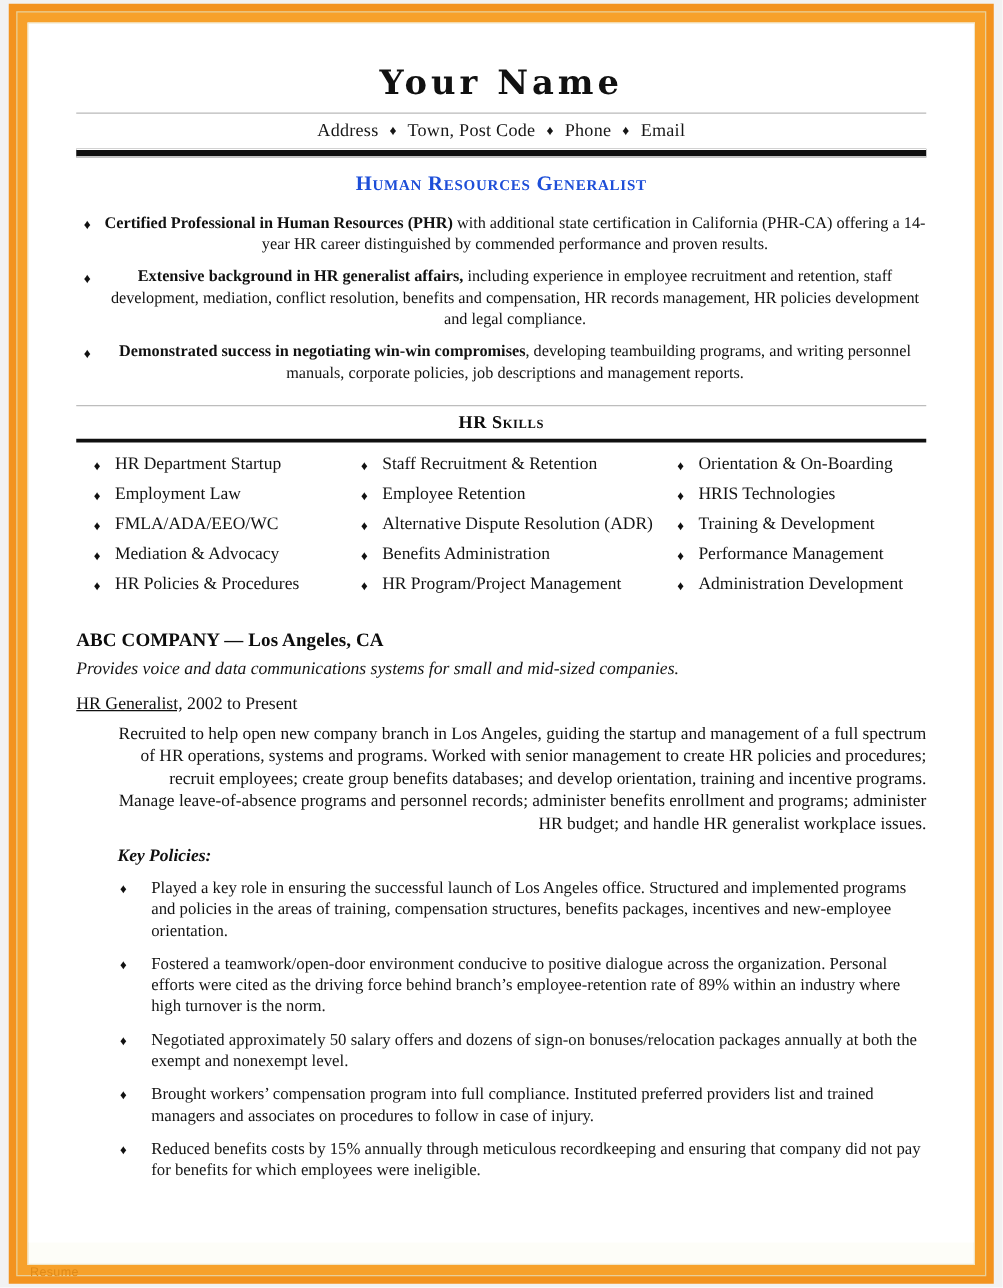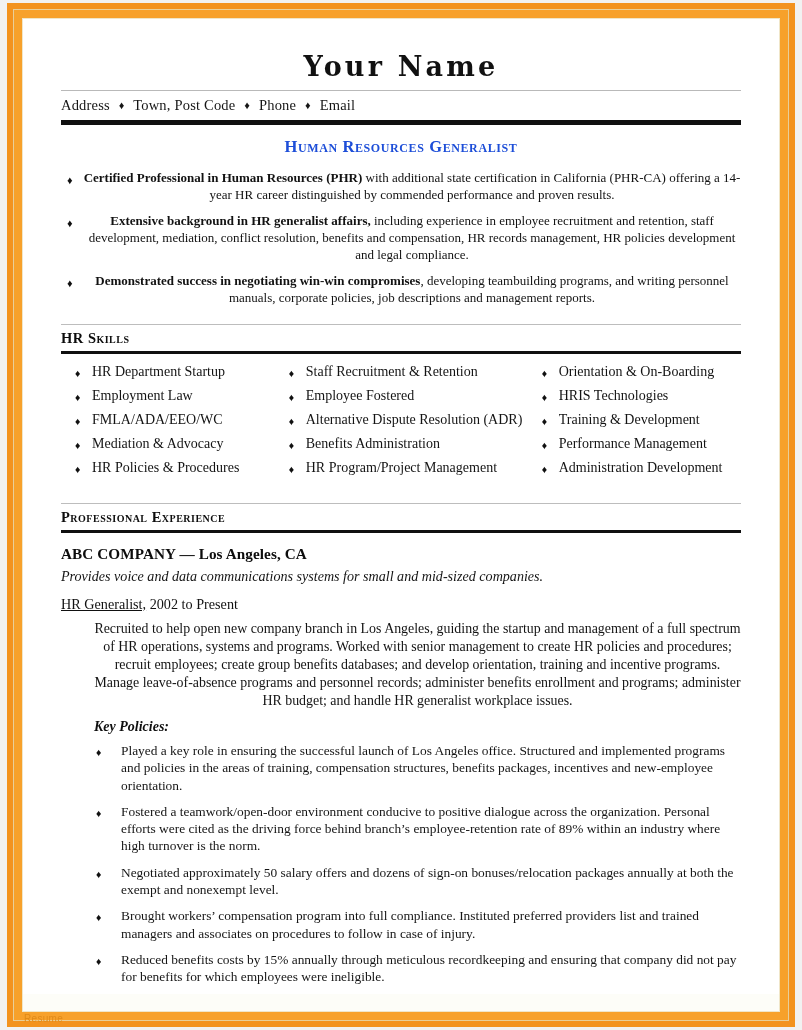--- a/index.html
+++ b/index.html
@@ -80,20 +80,21 @@
     color: #111111;
     line-height: 1.05;
     margin-bottom: 9px;
   }
   .rule-thin-gray {
     height: 1px;
     background: #b9b9b9;
     margin: 0;
   }
   .contact {
+    text-align: center;
     font-size: 14.5px;
     color: #161616;
     padding: 6px 0 5px 0;
     letter-spacing: .2px;
   }
   .contact .sep {
     font-size: 11px;
     position: relative;
     top: -1px;
     padding: 0 5px;
@@ -149,20 +150,21 @@
 
   
   .section-head {
     margin-top: 11px;
   }
   .section-head .line-top {
     height: 1px;
     background: #bdbdbd;
   }
   .section-head .sh-title {
+    text-align: center;
     font-weight: bold;
     font-size: 14.5px;
     letter-spacing: .5px;
     color: #0d0d0d;
     padding: 5px 0 4px 0;
     font-variant: small-caps;
   }
   .section-head .line-bot {
     height: 3px;
     background: #101010;
@@ -217,21 +219,21 @@
     font-weight: normal;
     text-decoration: underline;
   }
   .role-line .dates { font-weight: normal; }
 
   .role-desc {
     font-size: 13.9px;
     line-height: 1.30;
     color: #131313;
     margin: 0 0 9px 33px;
-    text-align: center;
+    text-align: right;
   }
   .key-results-label {
     font-weight: bold;
     font-style: italic;
     font-size: 14px;
     color: #0f0f0f;
     margin: 0 0 7px 33px;
   }
   .kr-list { margin: 0; }
   .kr-item {
@@ -322,21 +324,21 @@
             <span class="sk-label">HR Policies &amp; Procedures</span>
           </div>
       </div>
       <div class="sk-col sk-col-2">
         <div class="sk-item">
             <span class="bullet">♦</span>
             <span class="sk-label">Staff Recruitment &amp; Retention</span>
           </div>
         <div class="sk-item">
             <span class="bullet">♦</span>
-            <span class="sk-label">Employee Fostered</span>
+            <span class="sk-label">Employee Retention</span>
           </div>
         <div class="sk-item">
             <span class="bullet">♦</span>
             <span class="sk-label">Alternative Dispute Resolution (ADR)</span>
           </div>
         <div class="sk-item">
             <span class="bullet">♦</span>
             <span class="sk-label">Benefits Administration</span>
           </div>
         <div class="sk-item">
@@ -361,25 +363,20 @@
             <span class="bullet">♦</span>
             <span class="sk-label">Performance Management</span>
           </div>
         <div class="sk-item">
             <span class="bullet">♦</span>
             <span class="sk-label">Administration Development</span>
           </div>
       </div>
     </div>
 
-    <div class="section-head">
-      <div class="line-top"></div>
-      <div class="sh-title">Professional Experience</div>
-      <div class="line-bot"></div>
-    </div>
 
     <div class="exp-block">
       <div class="company">ABC COMPANY — Los Angeles, CA</div>
       <div class="company-desc">Provides voice and data communications systems for small and mid-sized companies.</div>
       <div class="role-line">
         <span class="role">HR Generalist,</span><span class="dates"> 2002 to Present</span>
       </div>
       <div class="role-desc">Recruited to help open new company branch in Los Angeles, guiding the startup and management of a full spectrum of HR operations, systems and programs. Worked with senior management to create HR policies and procedures; recruit employees; create group benefits databases; and develop orientation, training and incentive programs. Manage leave-of-absence programs and personnel records; administer benefits enrollment and programs; administer HR budget; and handle HR generalist workplace issues.</div>
       <div class="key-results-label">Key Policies:</div>
 

